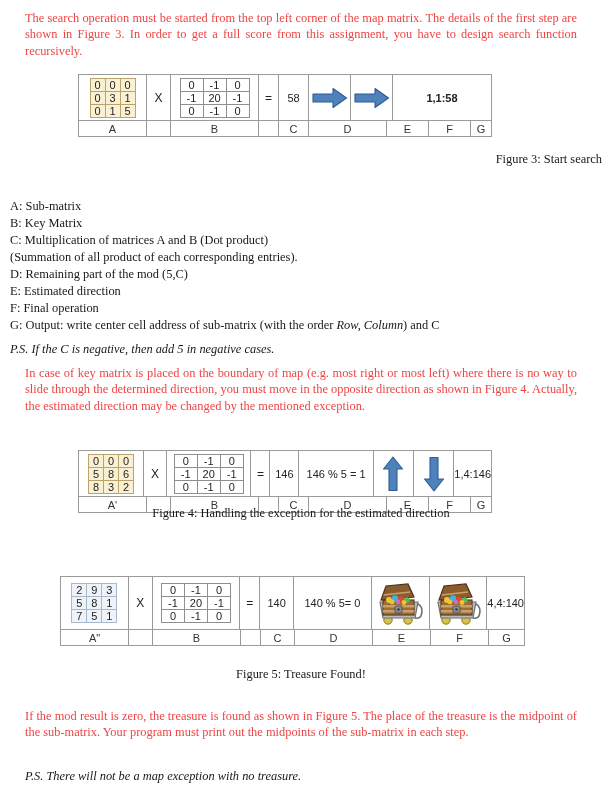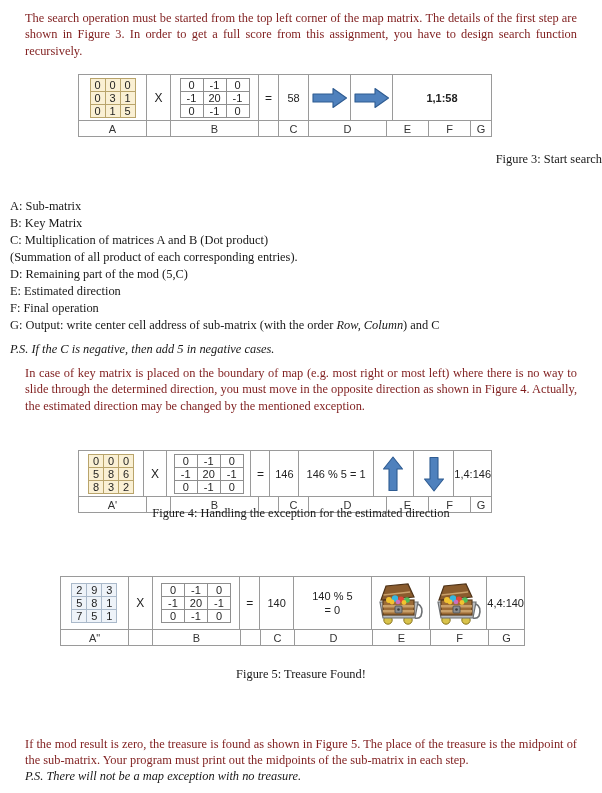--- a/index.html
+++ b/index.html
@@ -15,21 +15,21 @@
   }
   .page { position: relative; width: 602px; height: 793px; }
 
   
   .para {
     position: absolute;
     text-align: justify;
     text-justify: inter-word;
     font-size: 12.4px;
     line-height: 16.4px;
-    color: #7f1d1d;
+    color: #ef4444;
   }
   .ps {
     position: absolute;
     font-style: italic;
     font-size: 12.4px;
     line-height: 16.4px;
     color: #181818;
   }
   .legend-line {
     position: absolute;
@@ -380,21 +380,21 @@
             <td>0</td>
           </tr>
         </tbody>
           </table>
       </div>
 
       <div class="cell op" style="width:20px; height:52px;">=</div>
 
       <div class="cell" style="width:34px; height:52px;">140</div>
 
-      <div class="cell" style="width:78px; height:52px; flex-direction:column; line-height:14px;">
+      <div class="cell" style="width:78px; height:52px; flex-direction:row; line-height:14px;">
         <span>140 % 5</span>
         <span>= 0</span>
       </div>
 
       <div class="cell" style="width:58px; height:52px;">
         <span>
           <svg class="chest" width="52" height="46" viewBox="0 0 52 46">
 
             <circle cx="14" cy="40" r="4.2" fill="#d8c24a" stroke="#8a7520" stroke-width="1"></circle>
             <circle cx="34" cy="40" r="4.2" fill="#d8c24a" stroke="#8a7520" stroke-width="1"></circle>
@@ -459,17 +459,17 @@
       <div class="cell" style="width:34px;">C</div>
       <div class="cell" style="width:78px;">D</div>
       <div class="cell" style="width:58px;">E</div>
       <div class="cell" style="width:58px;">F</div>
       <div class="cell" style="flex:1;">G</div>
     </div>
   </div>
 
   <div class="caption" style="left:0; top:667px;">Figure 5: Treasure Found!</div>
 
-  <div class="para" style="left:25px; top:708px; width:552px;margin-top:28px;">If the mod result is zero, the treasure is found as shown in Figure 5. The place of the treasure is the midpoint of the sub-matrix. Your program must print out the midpoints of the sub-matrix in each step.</div>
+  <div class="para" style="left:25px; top:708px; width:552px;">If the mod result is zero, the treasure is found as shown in Figure 5. The place of the treasure is the midpoint of the sub-matrix. Your program must print out the midpoints of the sub-matrix in each step.</div>
 
   <div class="ps" style="left:25px; top:768px;text-align:center;">P.S. There will not be a map exception with no treasure.</div>
 
 </div>
 
 </body></html>

